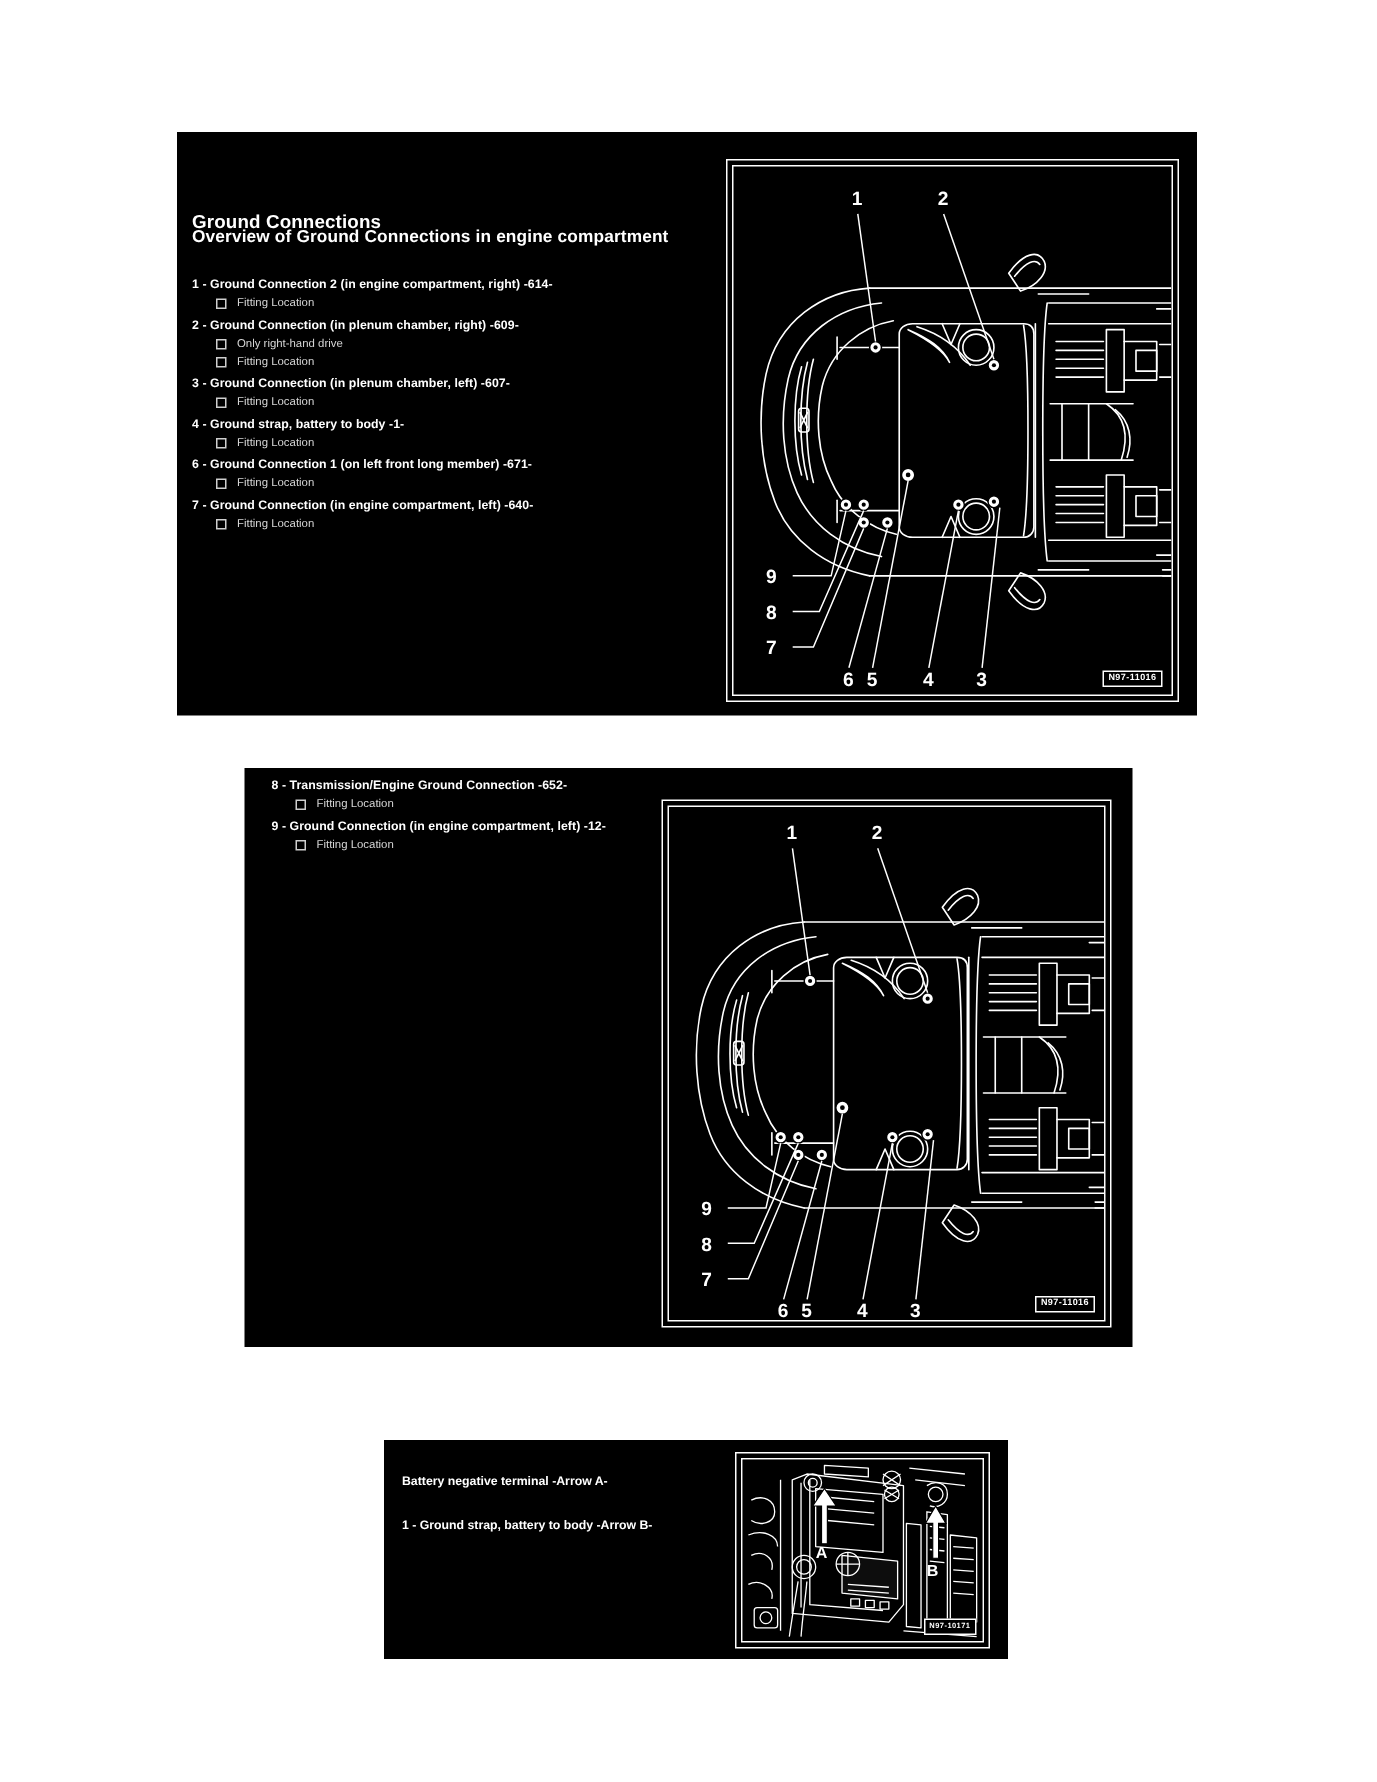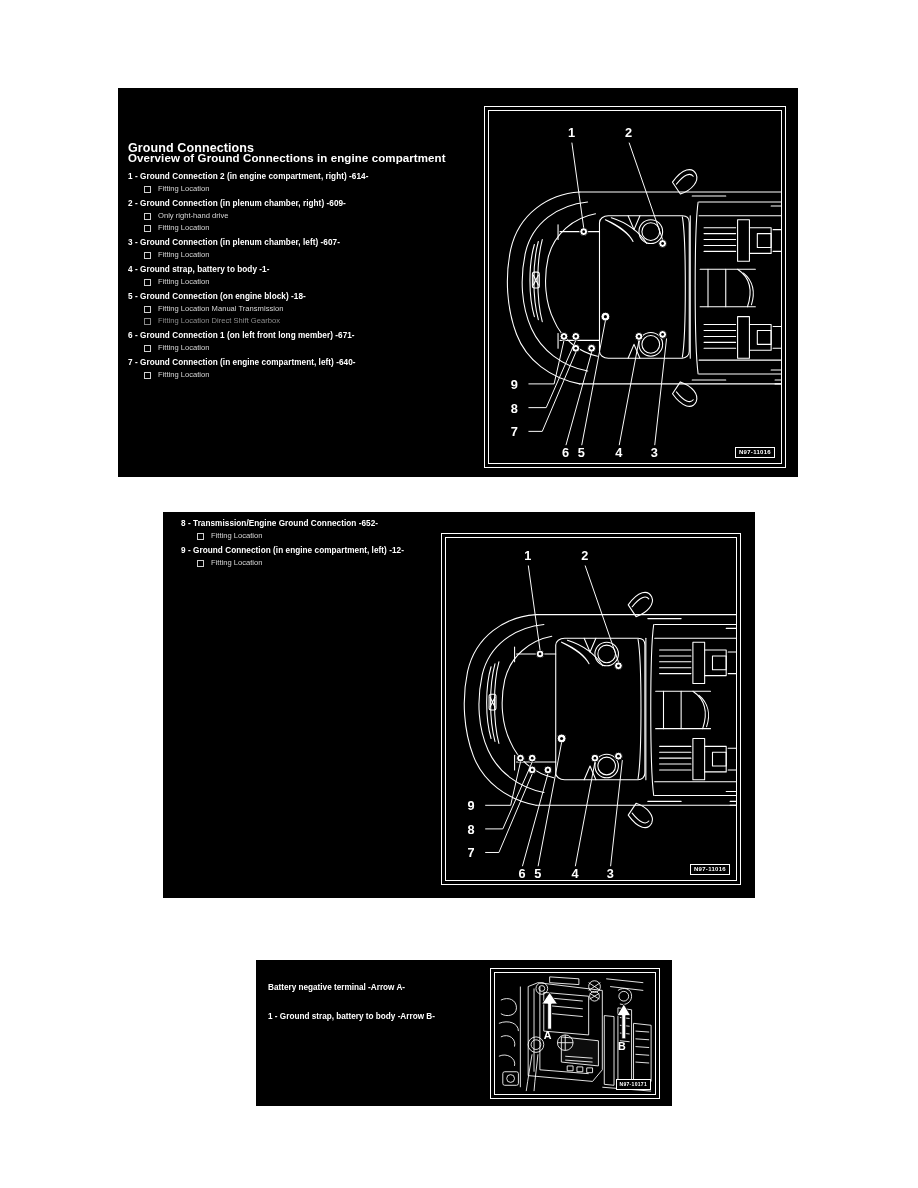--- a/index.html
+++ b/index.html
@@ -55,21 +55,21 @@
     left: 10px;
     top: 64px;
     font-size: 11.5px;
     font-weight: bold;
     letter-spacing: .1px;
     white-space: nowrap;
   }
   .item-list {
     position: absolute;
     left: 10px;
-    top: 83px;
+    top: 96px;
     width: 360px;
   }
   #panel-additional-connections .item-list {
     top: 6px;
     left: 18px;
     width: 310px;
   }
   .item {
     margin-bottom: 3px;
   }
@@ -198,31 +198,20 @@
       <div class="sub-item">
         <span class="checkbox-icon"></span>
         <span class="sub-item-label">Fitting Location</span>
       </div>
     </div>
     <div class="item">
       <div class="item-main">4 - Ground strap, battery to body -1-</div>
       <div class="sub-item">
         <span class="checkbox-icon"></span>
         <span class="sub-item-label">Fitting Location</span>
-      </div>
-    </div>
-    <div class="item">
-      <div class="item-main">5 - Ground Connection (on engine block) -18-</div>
-      <div class="sub-item">
-        <span class="checkbox-icon"></span>
-        <span class="sub-item-label">Fitting Location Manual Transmission</span>
-      </div>
-      <div class="sub-item dim">
-        <span class="checkbox-icon"></span>
-        <span class="sub-item-label">Fitting Location Direct Shift Gearbox</span>
       </div>
     </div>
     <div class="item">
       <div class="item-main">6 - Ground Connection 1 (on left front long member) -671-</div>
       <div class="sub-item">
         <span class="checkbox-icon"></span>
         <span class="sub-item-label">Fitting Location</span>
       </div>
     </div>
     <div class="item">

